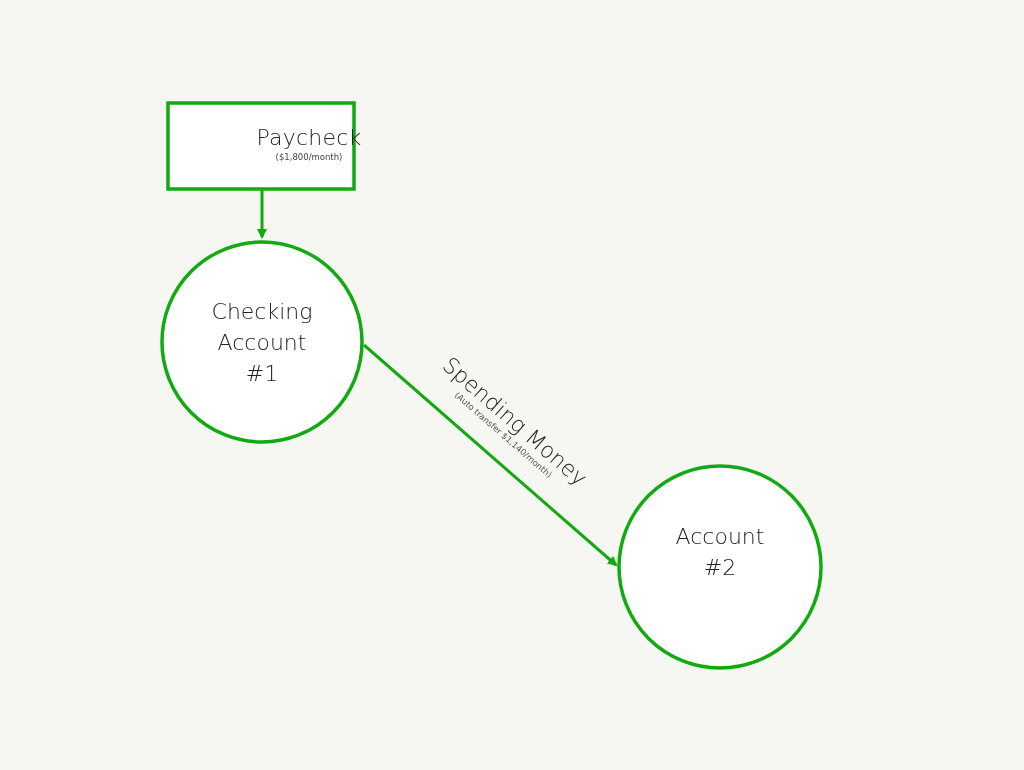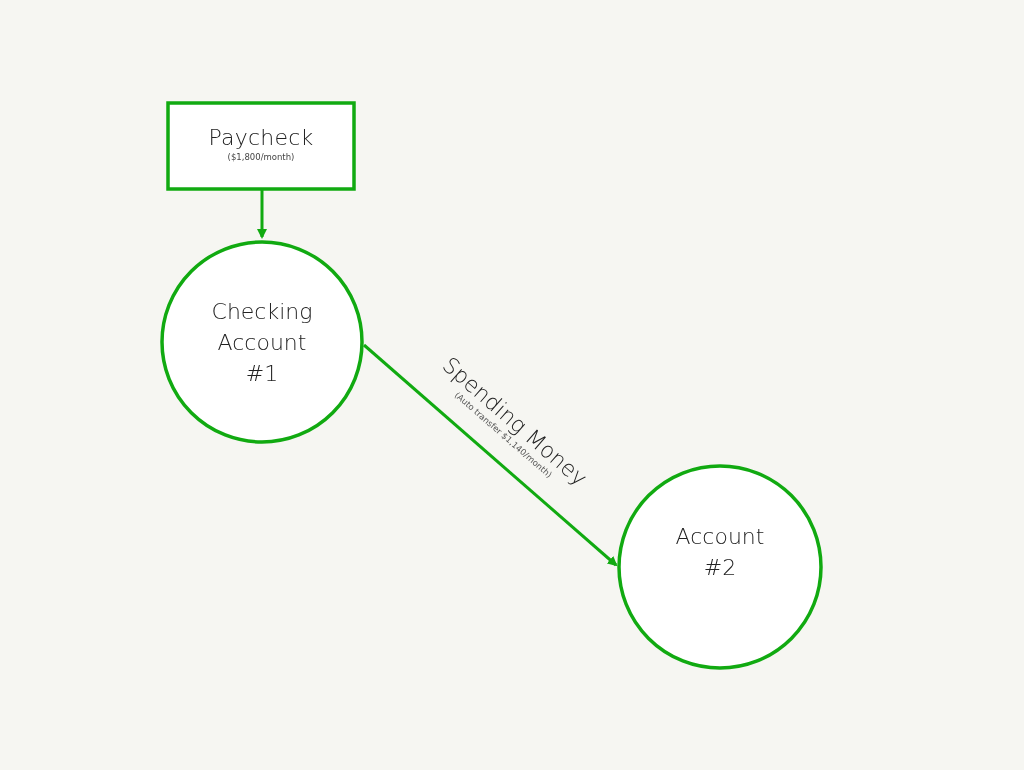--- a/index.html
+++ b/index.html
@@ -36,21 +36,21 @@
 
   <line x1="262" y1="190" x2="262" y2="237" stroke="#11aa11" stroke-width="3" marker-end="url(#arrow)"></line>
 
   <circle cx="262" cy="342" r="100" fill="#ffffff" stroke="#11aa11" stroke-width="3.5"></circle>
 
   <line x1="364" y1="345" x2="616" y2="565" stroke="#11aa11" stroke-width="3" marker-end="url(#arrow)"></line>
 
   <circle cx="720" cy="567" r="101" fill="#ffffff" stroke="#11aa11" stroke-width="3.5"></circle>
 </svg>
 
-<div class="node-text" style="left:168px; top:125px; width:186px;">
+<div class="node-text" style="left:168px; top:125px; width:186px;padding-left:48px;">
   <div class="box-title">Paycheck</div>
   <div class="box-sub">($1,800/month)</div>
 </div>
 
 <div class="node-text circle-label" style="left:162px; top:296px; width:200px;">
   <div>Checking</div>
   <div>Account</div>
   <div>#1</div>
 </div>
 

